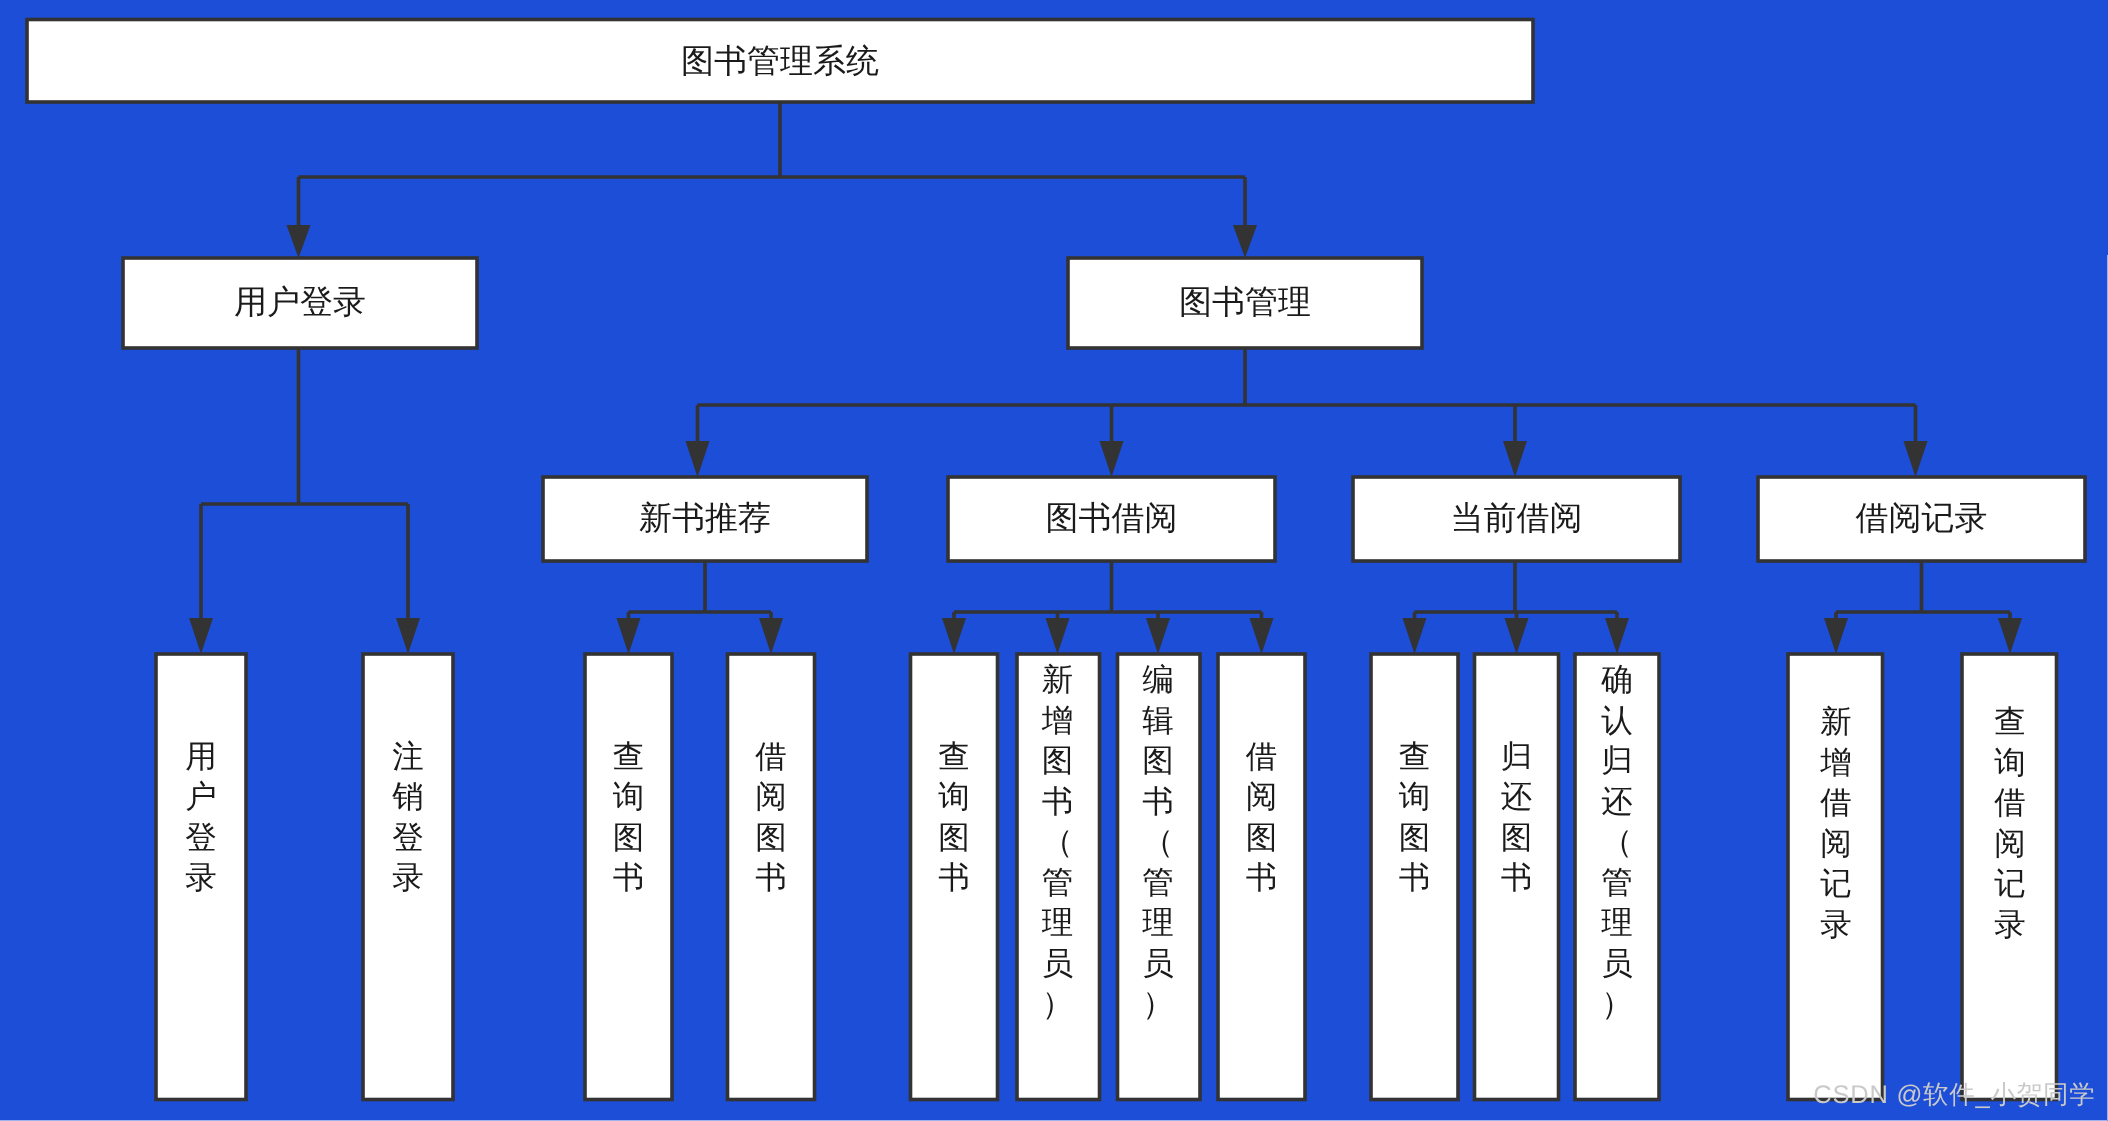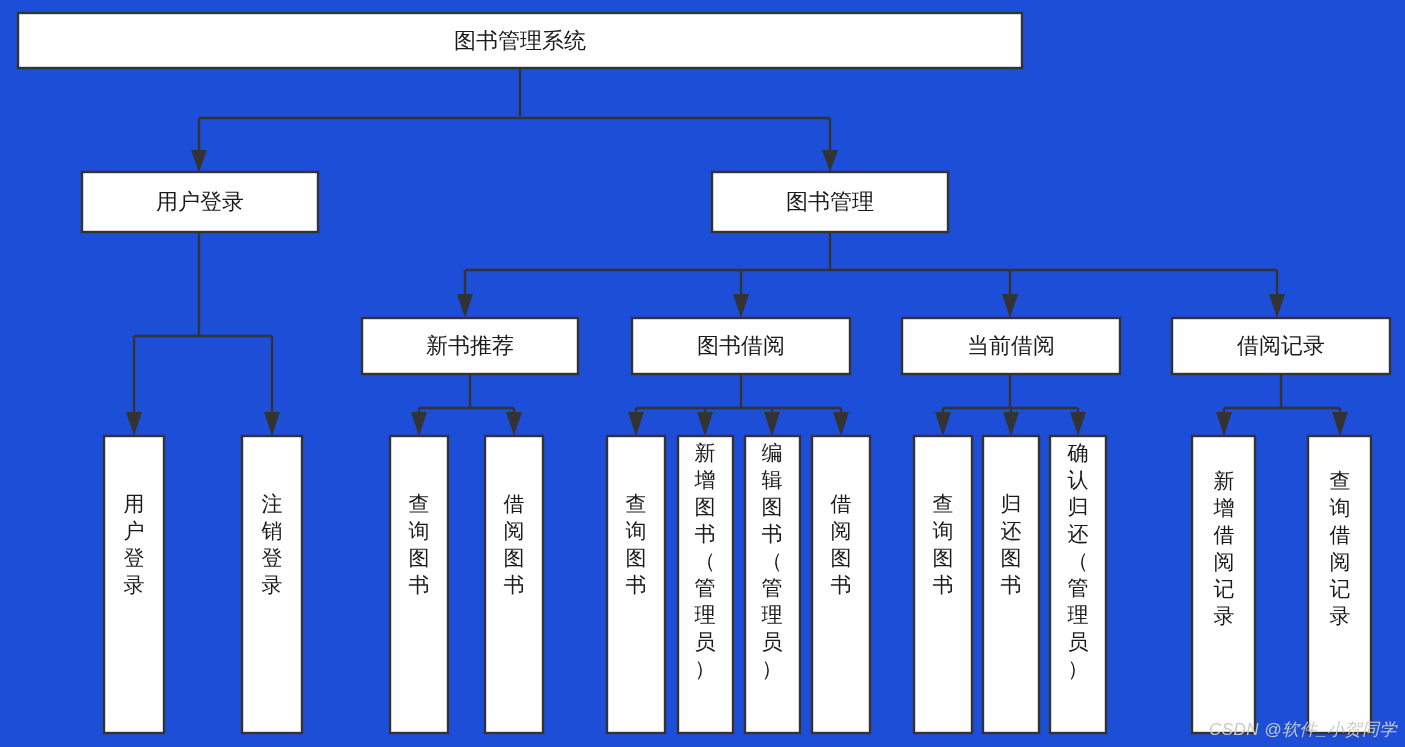--- a/index.html
+++ b/index.html
@@ -56,21 +56,20 @@
   .watermark {
     position: absolute;
     right: 8px;
     bottom: 6px;
     font-family: "Liberation Sans", "DejaVu Sans", sans-serif;
     font-size: 17px;
     color: #c9c9c9;
     letter-spacing: 0.5px;
     white-space: nowrap;
     user-select: none;
-    font-style: italic;
   }
 </style>
 </head>
 <body>
 
 <div id="diagram-root">
 
   <svg id="flowchart" viewBox="0 0 1405 747" xmlns="http://www.w3.org/2000/svg">
 
     <g>

